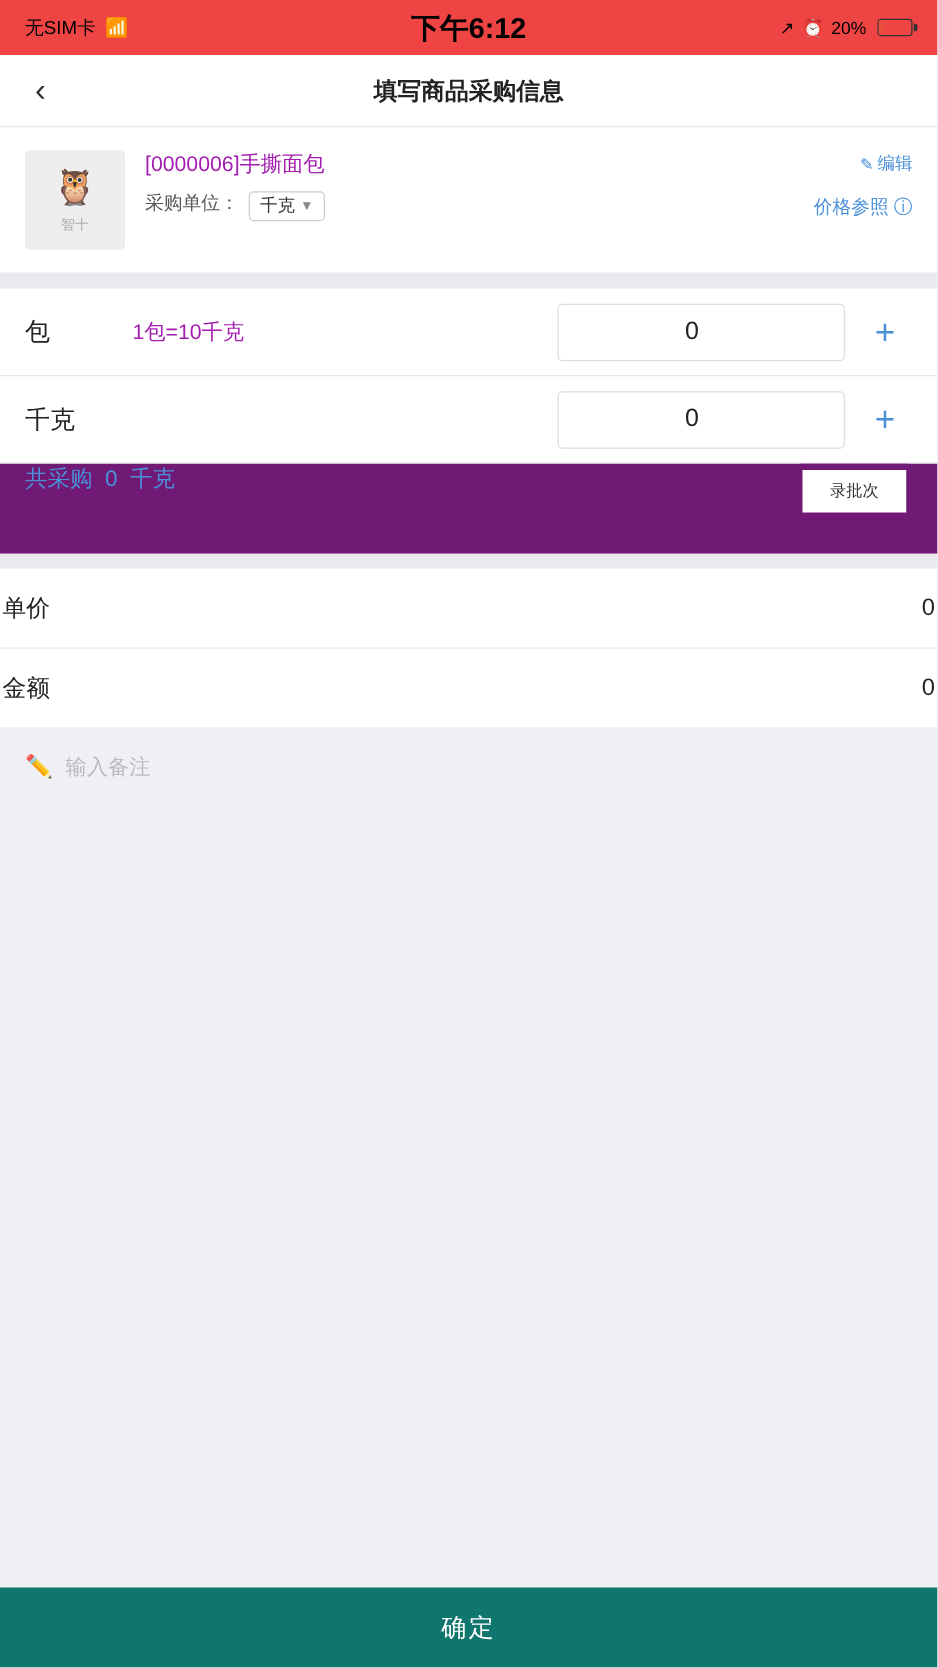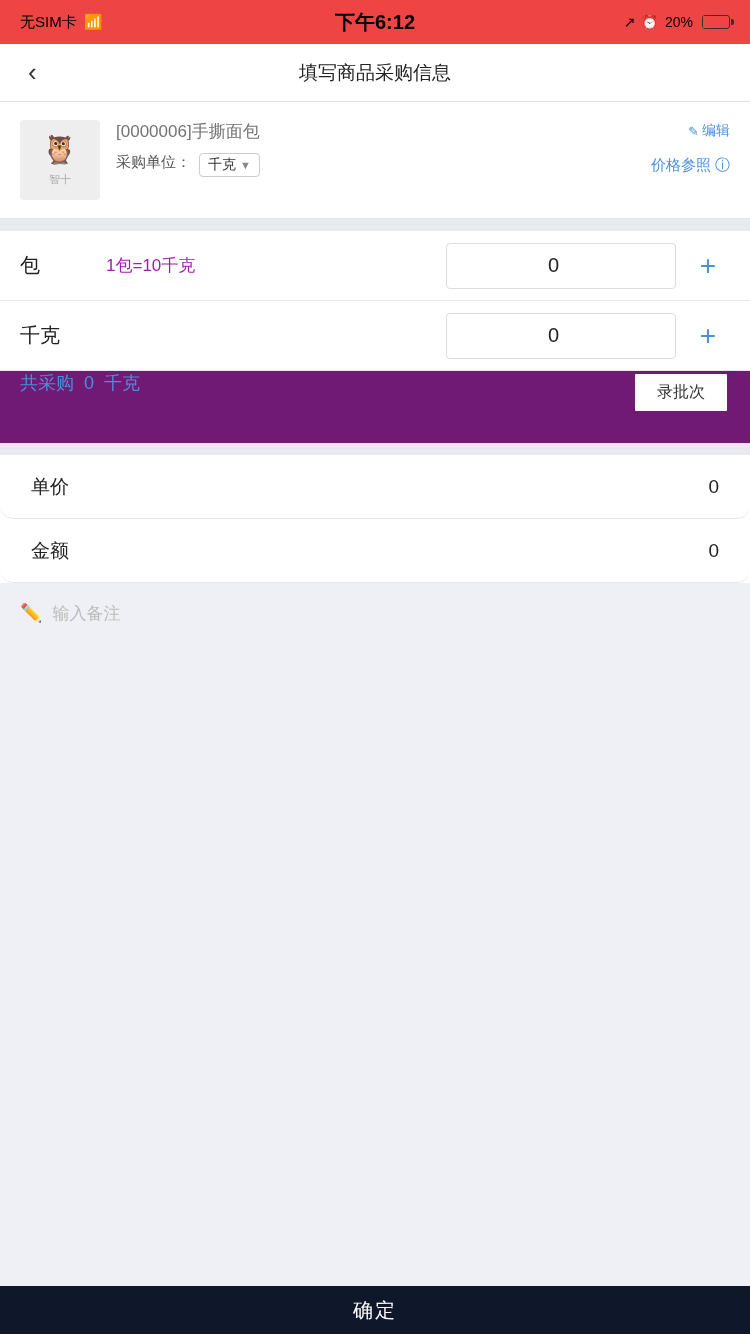--- a/index.html
+++ b/index.html
@@ -24,21 +24,21 @@
       font-size: 28px;
       font-weight: 500;
     }
     .status-left {
       display: flex;
       align-items: center;
       gap: 8px;
       font-size: 15px;
     }
     .status-center {
-      font-size: 20px;
+      font-size: 23px;
       font-weight: 600;
       position: absolute;
       left: 50%;
       transform: translateX(-50%);
     }
     .status-right {
       display: flex;
       align-items: center;
       gap: 6px;
       font-size: 14px;
@@ -83,21 +83,21 @@
       font-size: 26px;
       color: #333;
       cursor: pointer;
       padding: 8px;
     }
     .nav-title {
       position: absolute;
       left: 50%;
       transform: translateX(-50%);
       font-size: 19px;
-      font-weight: 400;
+      font-weight: 700;
       color: #222;
       text-align: center;
     }
 
     
     .product-card {
       background: #fff;
       padding: 18px 20px;
       display: flex;
       align-items: flex-start;
@@ -123,21 +123,21 @@
     .thumb-label {
       font-size: 11px;
       color: #aaa;
       margin-top: 6px;
     }
     .product-info {
       flex: 1;
     }
     .product-name {
       font-size: 17px;
-      color: #737373;
+      color: #a21caf;
       font-weight: 500;
       margin-bottom: 10px;
     }
     .product-meta {
       display: flex;
       align-items: center;
       justify-content: space-between;
     }
     .unit-row {
       display: flex;
@@ -254,42 +254,41 @@
     }
     .summary-text {
       font-size: 18px;
       color: #222;
     }
     .summary-text span {
       color: #4a90d9;
       font-weight: 500;
     }
     .batch-btn {
-      border: 3px solid #701a75;
+      border: 5px solid #701a75;
       border-radius: 4px;
       padding: 8px 22px;
-      font-size: 16px;
+      font-size: 13px;
       color: #333;
       background: #fff;
       cursor: pointer;
     }
 
     
     .info-section {
       background: #fff;
       margin-top: 0;
     }
     .info-row {
       display: flex;
       align-items: center;
       justify-content: space-between;
-      padding: 0 31px;
+      padding: 0 2px;
       height: 64px;
       border-bottom: 1px solid #e8e8e8;
-      border-radius: 14px;
     }
     .info-label {
       font-size: 19px;
       color: #222;
     }
     .info-value {
       font-size: 19px;
       color: #222;
     }
 
@@ -312,26 +311,26 @@
     }
 
     
     .content-area {
       flex: 1;
       background: #eef0f5;
     }
 
     
     .confirm-btn {
-      background: #0f172a;
+      background: #0f766e;
       color: #fff;
       font-size: 20px;
       border: none;
       width: 100%;
-      height: 48px;
+      height: 64px;
       cursor: pointer;
       letter-spacing: 2px;
       font-weight: 500;
     }
     .bottom-bar {
       background: #4a90d9;
       margin-top: auto;
     }
   </style>
 </head>

